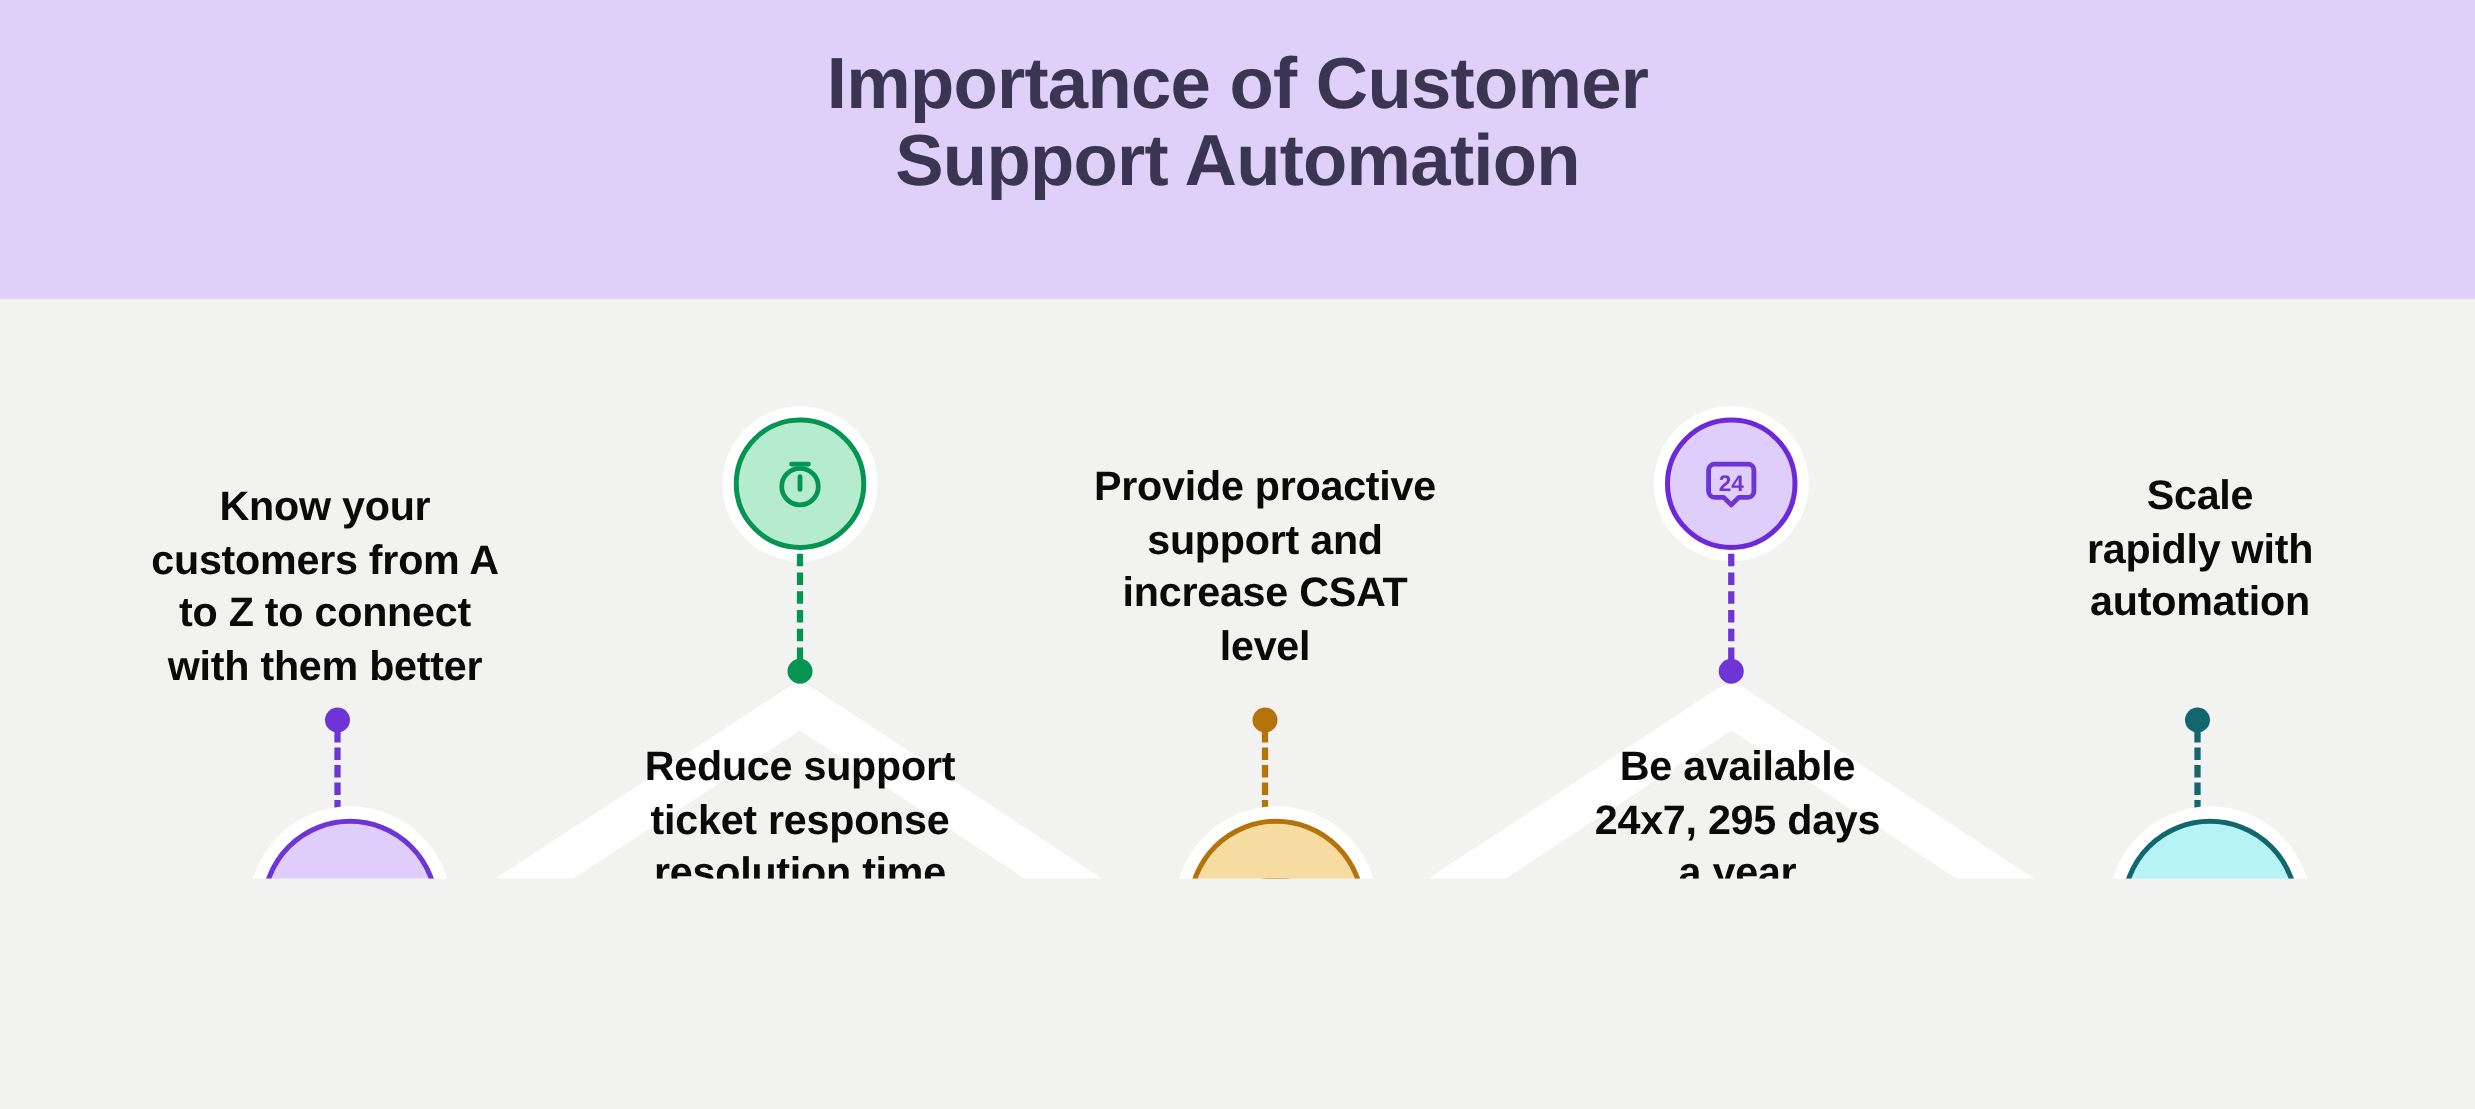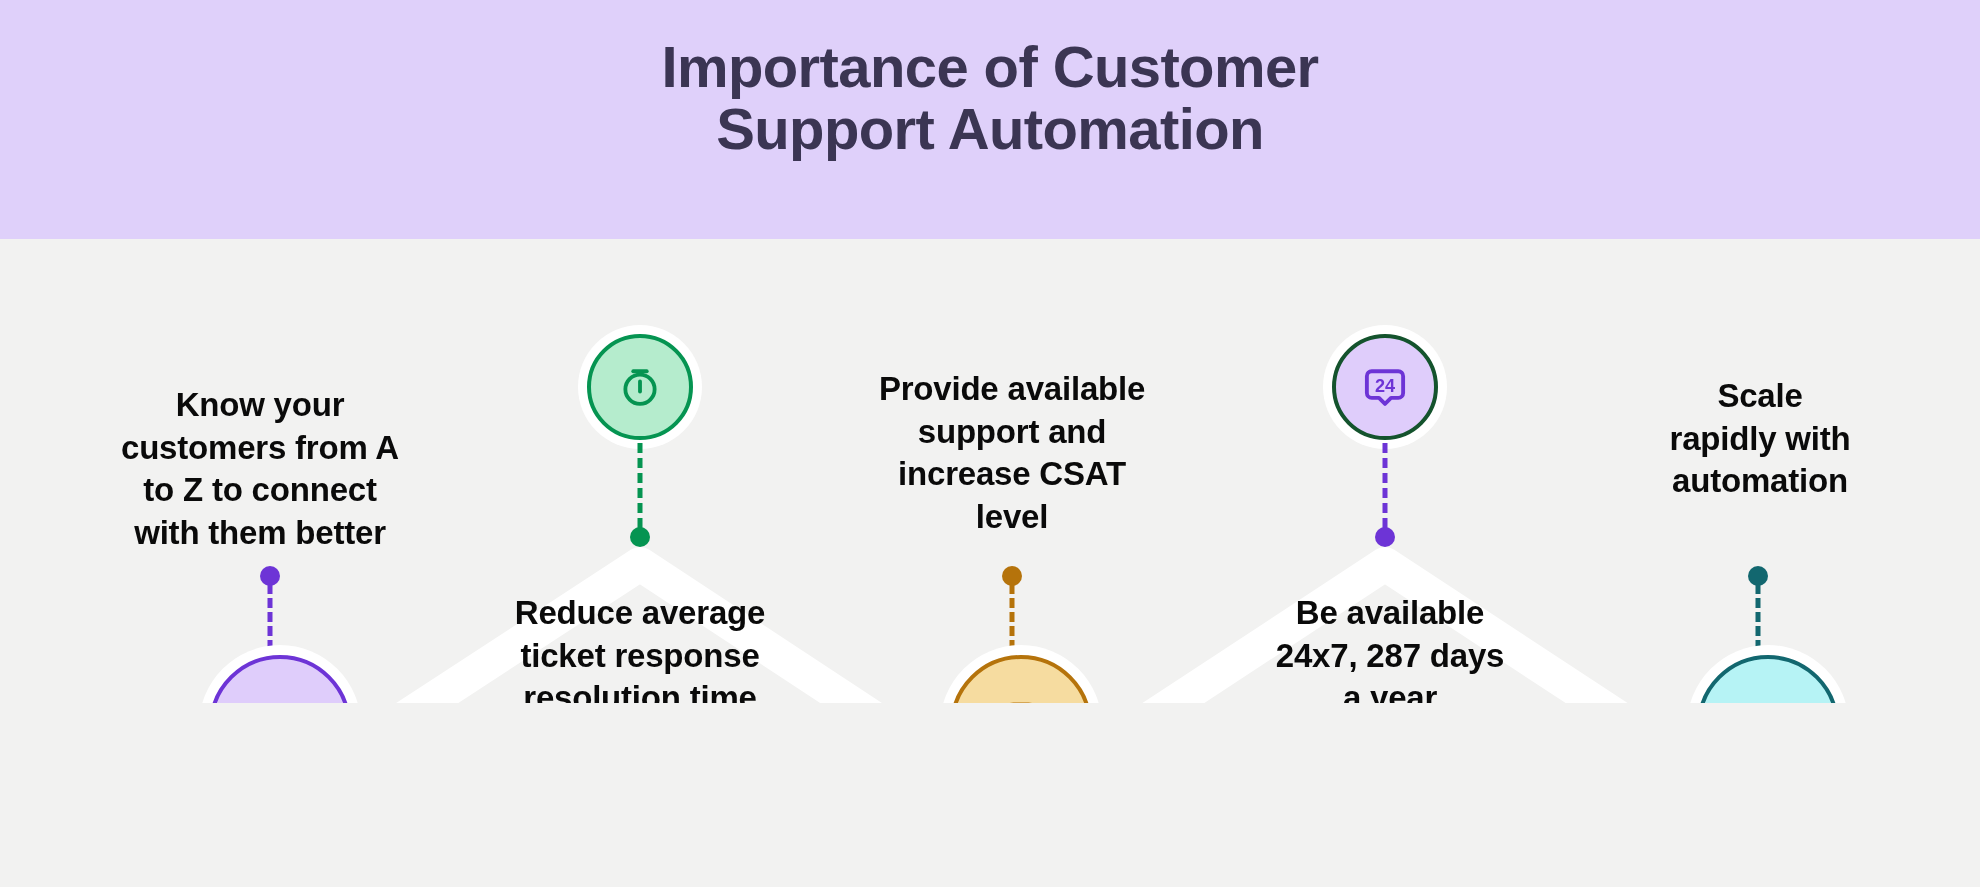--- a/index.html
+++ b/index.html
@@ -177,57 +177,57 @@
         <circle cx="24" cy="26" r="13"></circle>
         <line x1="18" y1="10" x2="30" y2="10"></line>
         <line x1="24" y1="19" x2="24" y2="28"></line>
       </g>
     </svg>
   </div>
   <div class="stem" style="left:610px; top:443px; width:60px; height:110px;">
     <div class="stem-line" style="top:0; height:85px; border-left-color:#059451;"></div>
     <div class="stem-dot" style="top:84px; background:#059451;"></div>
   </div>
-  <div class="caption" style="left:450px; top:592px; width:380px;">Reduce average
+  <div class="caption" style="left:450px; top:592px; width:380px;">Reduce support
 ticket response
 resolution time</div>
 
   <div class="stem" style="left:982px; top:566px; width:60px; height:100px;">
     <div class="stem-dot" style="top:0; background:#b5730b;"></div>
     <div class="stem-line" style="top:18px; height:80px; border-left-color:#b5730b;"></div>
   </div>
   <div class="node-halo" style="left:940px; top:645px; width:162px; height:162px;"></div>
   <div class="node" style="left:950px; top:655px; width:142px; height:142px; background:#f6dca0; border:4px solid #b5730b;">
     <svg width="72" height="72" viewBox="0 0 48 48">
       <g fill="none" stroke="#b5730b" stroke-width="3.2" stroke-linecap="round">
         <rect x="10" y="10" width="28" height="28" rx="9"></rect>
         <circle cx="19" cy="21" r="2.3" fill="#b5730b" stroke="none"></circle>
         <circle cx="29" cy="21" r="2.3" fill="#b5730b" stroke="none"></circle>
         <path d="M17.5 27.5h13a6.5 6.5 0 0 1 -13 0 z" stroke-linejoin="round"></path>
       </g>
     </svg>
   </div>
-  <div class="caption" style="left:827px; top:368px; width:370px;">Provide available
+  <div class="caption" style="left:827px; top:368px; width:370px;">Provide proactive
 support and
 increase CSAT
 level</div>
 
   <div class="node-halo" style="left:1323px; top:325px; width:124px; height:124px;"></div>
-  <div class="node" style="left:1332px; top:334px; width:106px; height:106px; background:#dfcdfb; border:4px solid #14532d;">
+  <div class="node" style="left:1332px; top:334px; width:106px; height:106px; background:#dfcdfb; border:4px solid #6d28d9;">
     <svg width="58" height="58" viewBox="0 0 48 48">
       <path d="M13 11h22a4 4 0 0 1 4 4v14a4 4 0 0 1 -4 4h-6l-5 5 -5 -5h-6a4 4 0 0 1 -4 -4v-14a4 4 0 0 1 4 -4 z" fill="none" stroke="#6d34d6" stroke-width="3.2" stroke-linejoin="round"></path>
       <text x="24" y="28.5" text-anchor="middle" font-family="Liberation Sans, sans-serif" font-size="15" font-weight="700" fill="#6d34d6">24</text>
     </svg>
   </div>
   <div class="stem" style="left:1355px; top:443px; width:60px; height:110px;">
     <div class="stem-line" style="top:0; height:85px; border-left-color:#6d34d6;"></div>
     <div class="stem-dot" style="top:84px; background:#6d34d6;"></div>
   </div>
   <div class="caption" style="left:1200px; top:592px; width:380px;">Be available
-24x7, 287 days
+24x7, 295 days
 a year</div>
 
   <div class="stem" style="left:1728px; top:566px; width:60px; height:100px;">
     <div class="stem-dot" style="top:0; background:#12676f;"></div>
     <div class="stem-line" style="top:18px; height:80px; border-left-color:#12676f;"></div>
   </div>
   <div class="node-halo" style="left:1687px; top:645px; width:162px; height:162px;"></div>
   <div class="node" style="left:1697px; top:655px; width:142px; height:142px; background:#b6f3f5; border:4px solid #12676f;">
     <span></span>
   </div>

